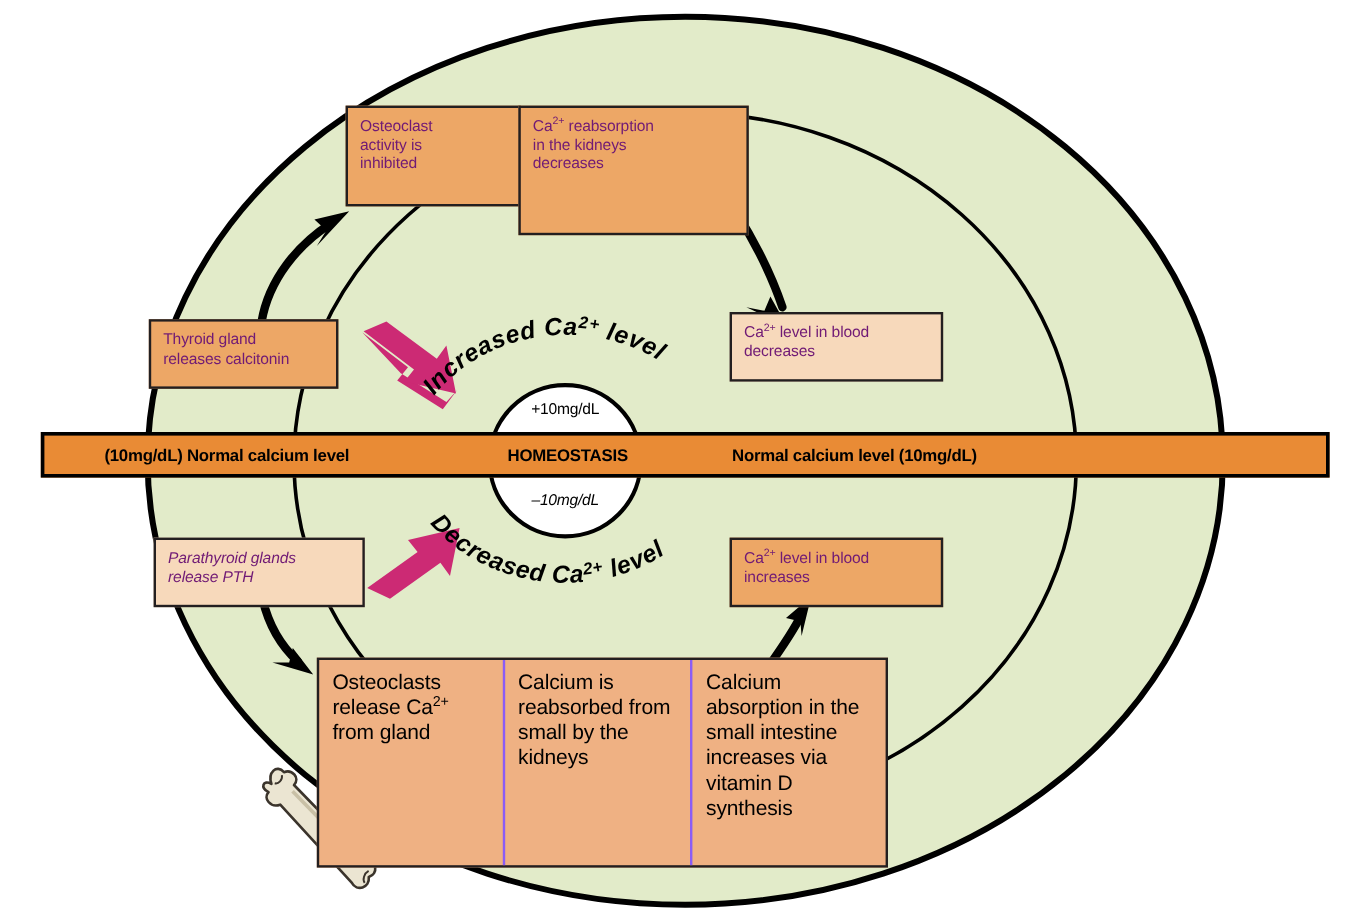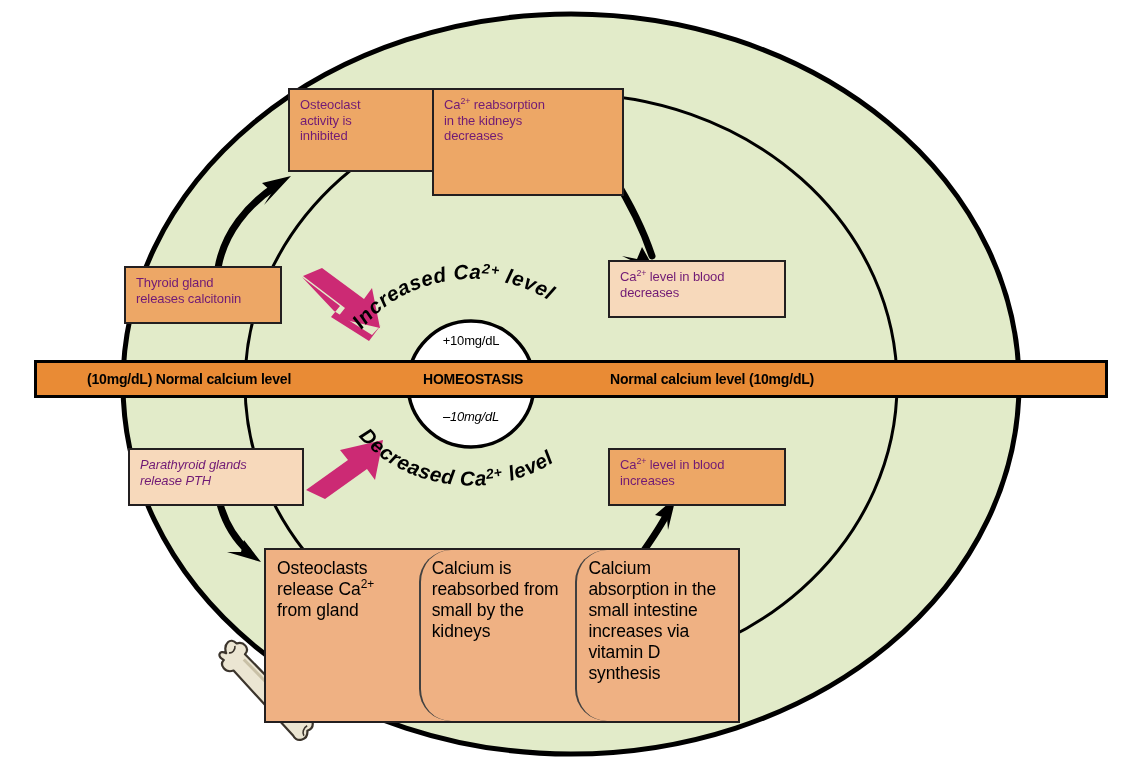--- a/index.html
+++ b/index.html
@@ -72,21 +72,21 @@
   }
   .cell {
     box-sizing: border-box;
     position: relative;
     font-size: 17.5px;
     line-height: 1.2;
     padding: 8px 8px 6px 11px;
     color: #000;
     letter-spacing: -0.1px;
   }
-  .cell + .cell { border-left: 2px solid #404040; border-radius: 32px; }
+  .cell + .cell { border-left: 2px solid #8b5cf6; }
   sup { font-size: 0.68em; vertical-align: super; line-height: 0; }
 </style>
 </head>
 <body>
 
 <div id="stage">
 
   <svg viewBox="0 0 1142 768">
 
     <ellipse cx="571" cy="384" rx="448" ry="370" fill="#e2ebc9" stroke="#000000" stroke-width="5"></ellipse>

